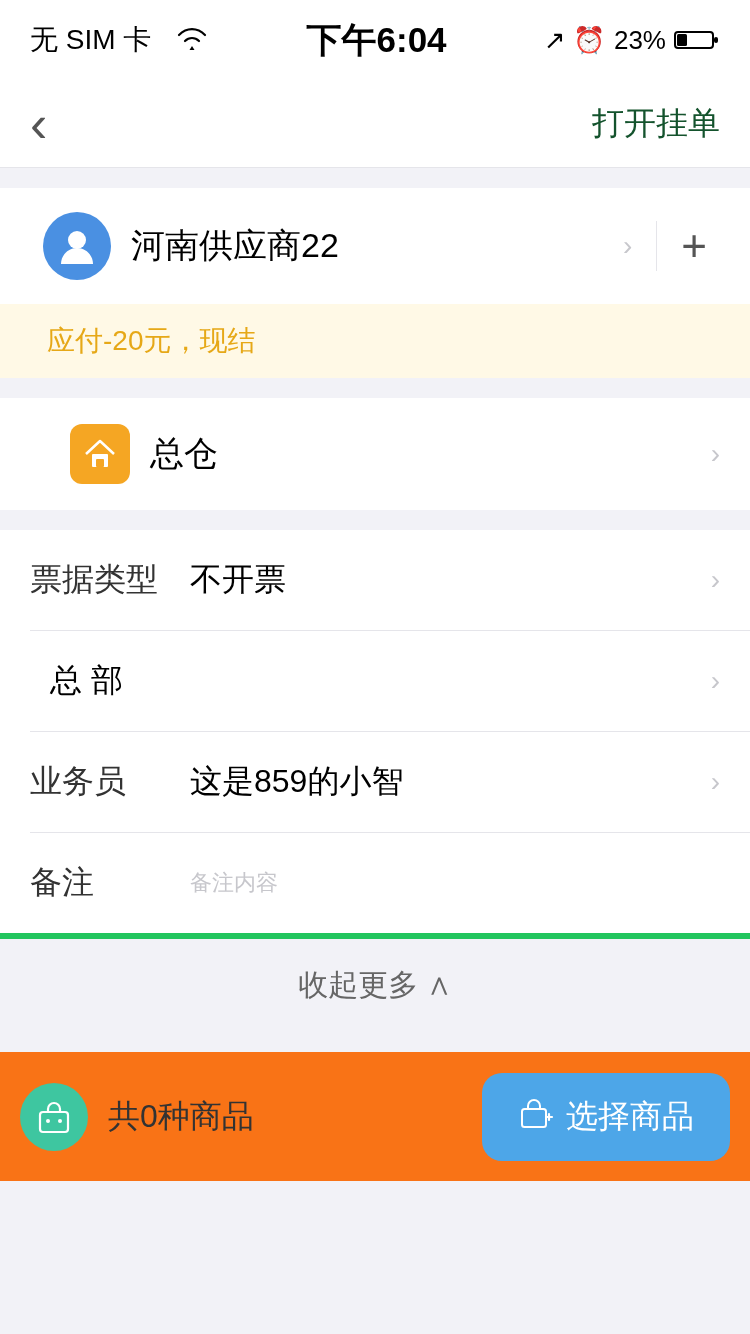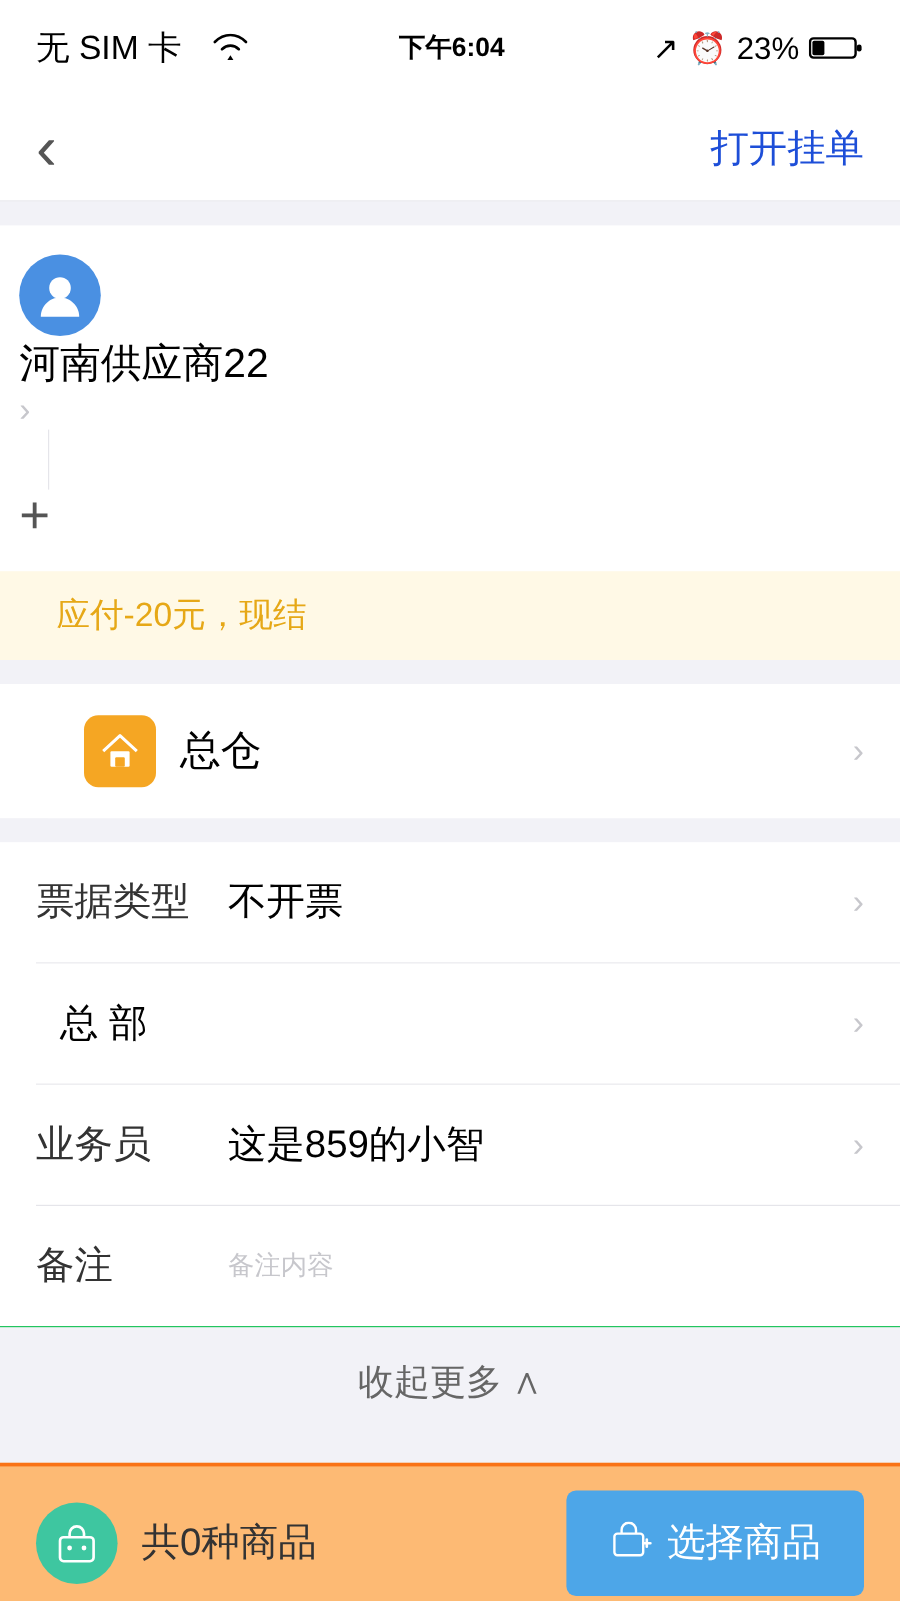--- a/index.html
+++ b/index.html
@@ -23,21 +23,21 @@
     }
     .status-left {
       font-size: 28px;
       font-weight: 500;
       color: #000;
       display: flex;
       align-items: center;
       gap: 24px;
     }
     .status-center {
-      font-size: 22px;
+      font-size: 35px;
       font-weight: 600;
       color: #000;
     }
     .status-right {
       display: flex;
       align-items: center;
       gap: 8px;
       font-size: 26px;
       color: #000;
     }
@@ -59,21 +59,21 @@
       align-items: center;
       cursor: pointer;
     }
     .nav-title {
       font-size: 36px;
       font-weight: 600;
       color: #000;
     }
     .nav-action {
       font-size: 32px;
-      color: #1d4ed8;
+      color: #14532d;
       cursor: pointer;
     }
 
     
     .section-gap {
       height: 20px;
       background: #f2f2f7;
     }
     .thin-gap {
       height: 1px;
@@ -82,23 +82,23 @@
     }
 
     
     .card-section {
       background: #fff;
     }
 
     
     .supplier-row {
       display: flex;
-      padding: 24px 16px;
-      background: #fff;
-      flex-direction: column;
+      align-items: center;
+      padding: 24px 43px;
+      background: #fff;
     }
     .supplier-avatar {
       width: 68px;
       height: 68px;
       border-radius: 50%;
       background: #4a90e2;
       display: flex;
       align-items: center;
       justify-content: center;
       margin-right: 20px;
@@ -188,35 +188,35 @@
       padding-left: 20px;
     }
 
     
     .collapse-row {
       background: #f2f2f7;
       display: flex;
       align-items: center;
       justify-content: center;
       padding: 26px 30px;
-      border-top: 1px solid #22c55e;
+      border-top: 6px solid #22c55e;
     }
     .collapse-text {
       font-size: 30px;
       color: #666;
       cursor: pointer;
     }
 
     
     .bottom-bar {
-      background: #fdba74;
-      display: flex;
-      align-items: center;
-      padding: 20px 30px;
-      border-top: 3px solid #f97316;
+      background: #f97316;
+      display: flex;
+      align-items: center;
+      padding: 20px 20px;
+      border-top: 1px solid #f97316;
     }
     .product-icon-wrap {
       width: 68px;
       height: 68px;
       border-radius: 50%;
       background: #3ec6a0;
       display: flex;
       align-items: center;
       justify-content: center;
       margin-right: 20px;
@@ -225,21 +225,21 @@
     .product-count {
       flex: 1;
       font-size: 32px;
       color: #333;
     }
     .select-goods-btn {
       background: #4da6e8;
       color: #fff;
       font-size: 32px;
       padding: 22px 36px;
-      border-radius: 8px;
+      border-radius: 20px;
       display: flex;
       align-items: center;
       gap: 12px;
       cursor: pointer;
       white-space: nowrap;
     }
 
     
     .page-bg {
       background: #f2f2f7;

